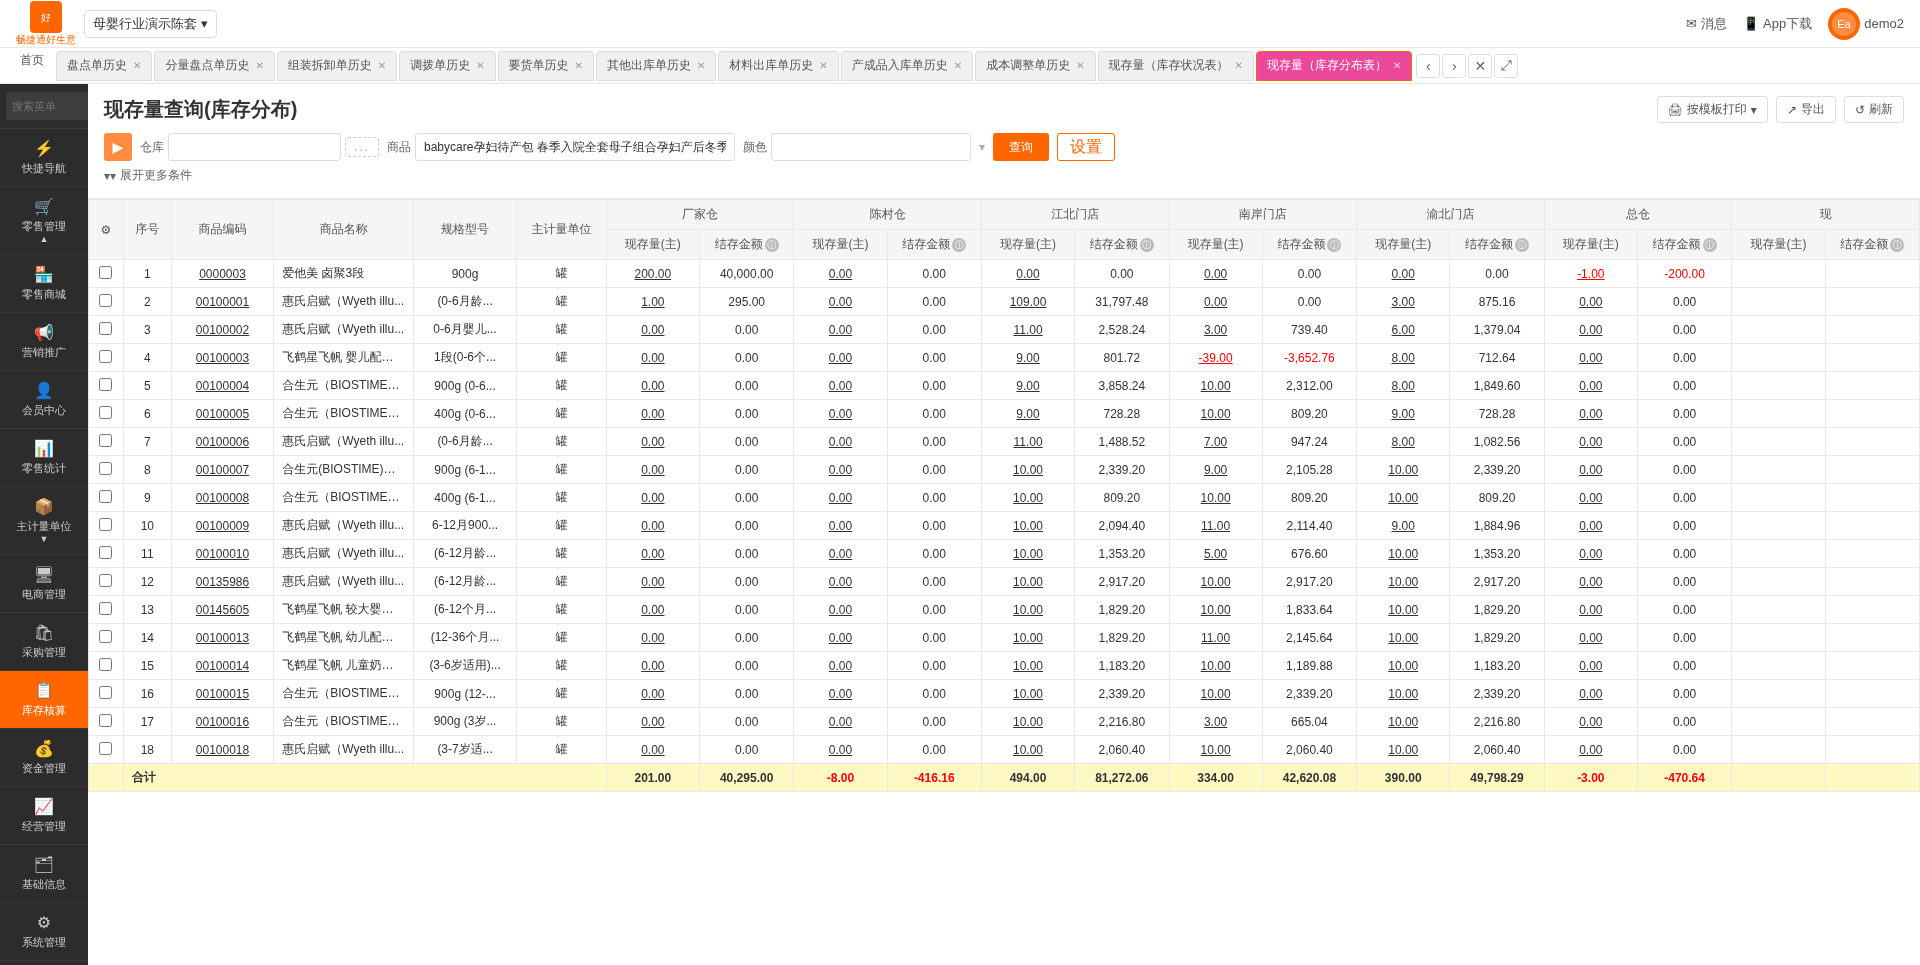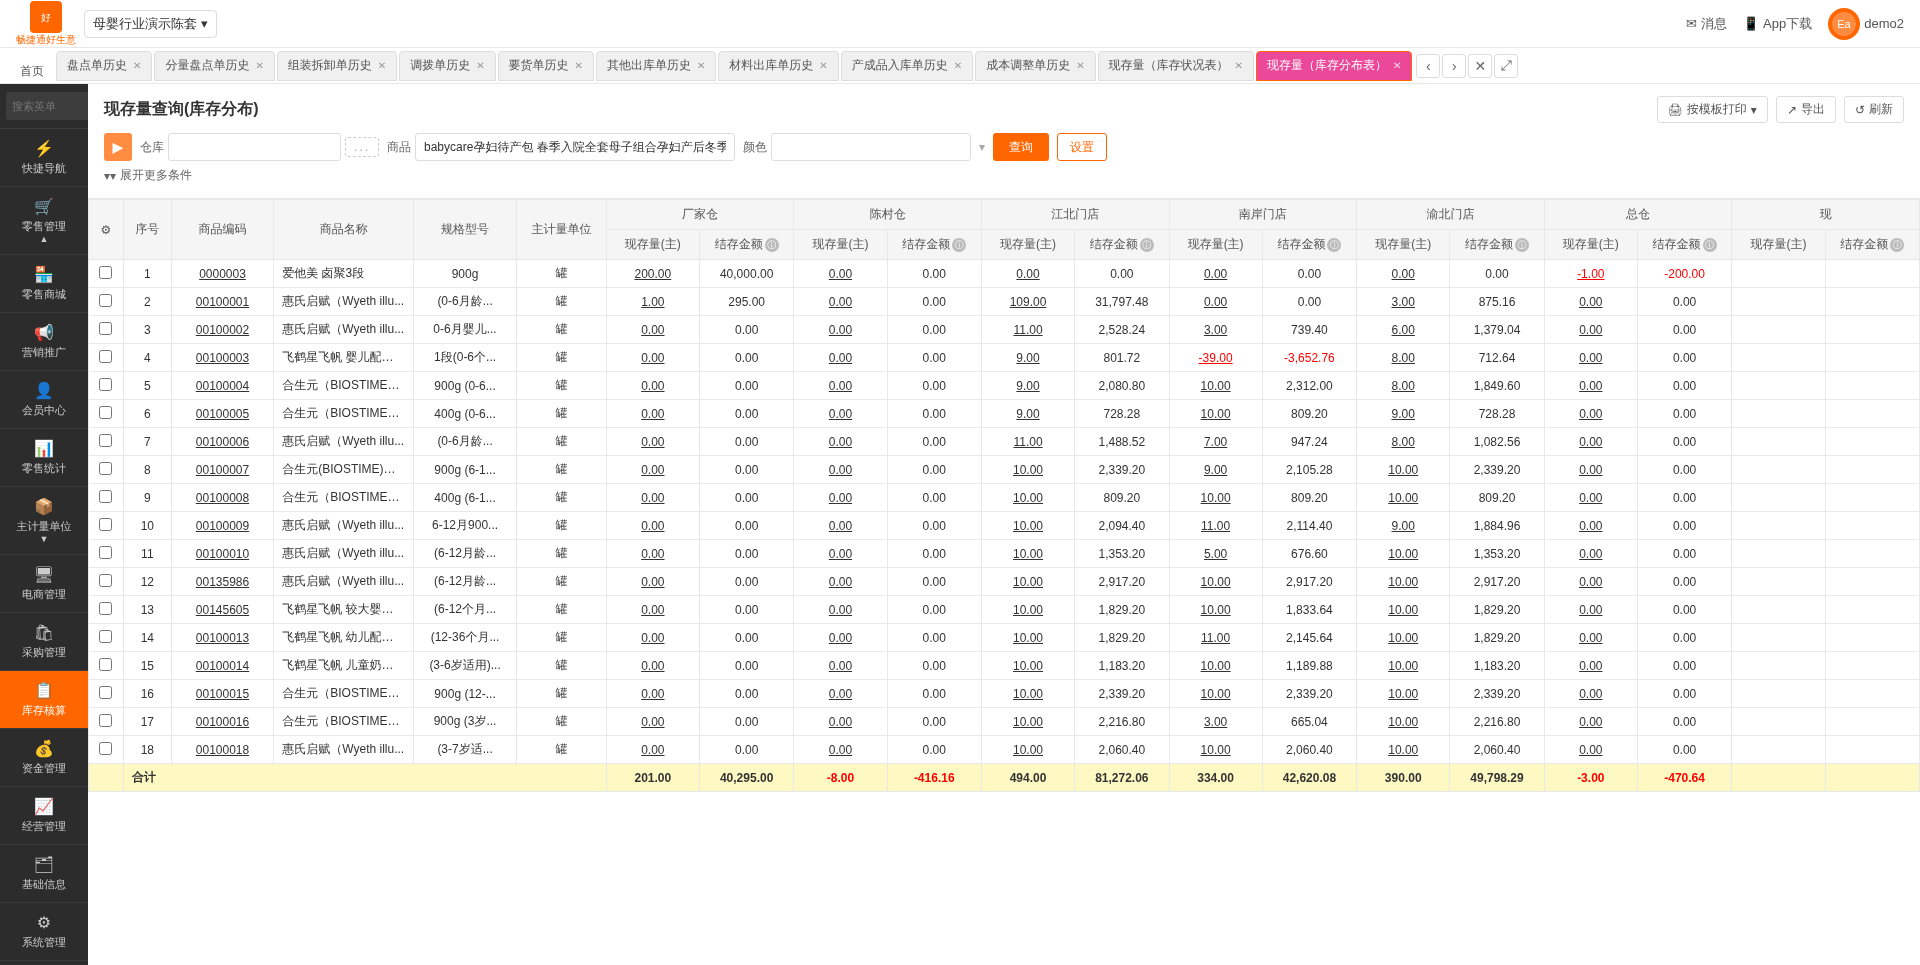--- a/index.html
+++ b/index.html
@@ -125,21 +125,21 @@
       font-size: 14px;
       border: 1px solid #ddd;
       border-radius: 3px;
       background: #fff;
       margin-left: 2px;
     }
     .home-tab {
       padding: 0 12px;
       height: 28px;
       display: flex;
-      align-items: flex-end;
+      align-items: flex-start;
       color: #555;
       font-size: 12px;
       cursor: pointer;
     }
 
     
     .sidebar {
       width: 88px;
       background: #2c2c2c;
       position: fixed;
@@ -198,21 +198,21 @@
       padding: 12px 16px 8px;
       border-bottom: 1px solid #e8e8e8;
     }
     .page-title-row {
       display: flex;
       align-items: center;
       justify-content: space-between;
       margin-bottom: 10px;
     }
     .page-title {
-      font-size: 16px;
+      font-size: 20px;
       font-weight: bold;
       color: #333;
     }
     .page-actions {
       display: flex;
       gap: 8px;
       align-items: center;
     }
     .action-btn {
       display: flex;
@@ -283,21 +283,21 @@
       font-size: 12px;
     }
     .setting-btn {
       height: 28px;
       padding: 0 12px;
       background: #fff;
       color: #ff6600;
       border: 1px solid #ff6600;
       border-radius: 3px;
       cursor: pointer;
-      font-size: 12px;
+      font-size: 16px;
     }
     .more-filters {
       display: flex;
       align-items: center;
       gap: 4px;
       color: #666;
       font-size: 12px;
       cursor: pointer;
       padding: 6px 0;
     }
@@ -730,21 +730,21 @@
     <td>5</td>
     <td class="underline">00100004</td>
     <td style="text-align:left;max-width:120px;overflow:hidden;text-overflow:ellipsis;">合生元（BIOSTIME）...</td>
     <td>900g (0-6...</td>
     <td>罐</td>
     <td class="underline">0.00</td>
     <td>0.00</td>
     <td class="underline">0.00</td>
     <td>0.00</td>
     <td class="underline">9.00</td>
-    <td>2,080.80</td>
+    <td>3,858.24</td>
     <td class="underline">10.00</td>
     <td class="">2,312.00</td>
     <td class="underline">8.00</td>
     <td>1,849.60</td>
     <td class="underline">0.00</td>
     <td class="">0.00</td>
     <td></td>
     <td></td>
   </tr>
           <tr>

